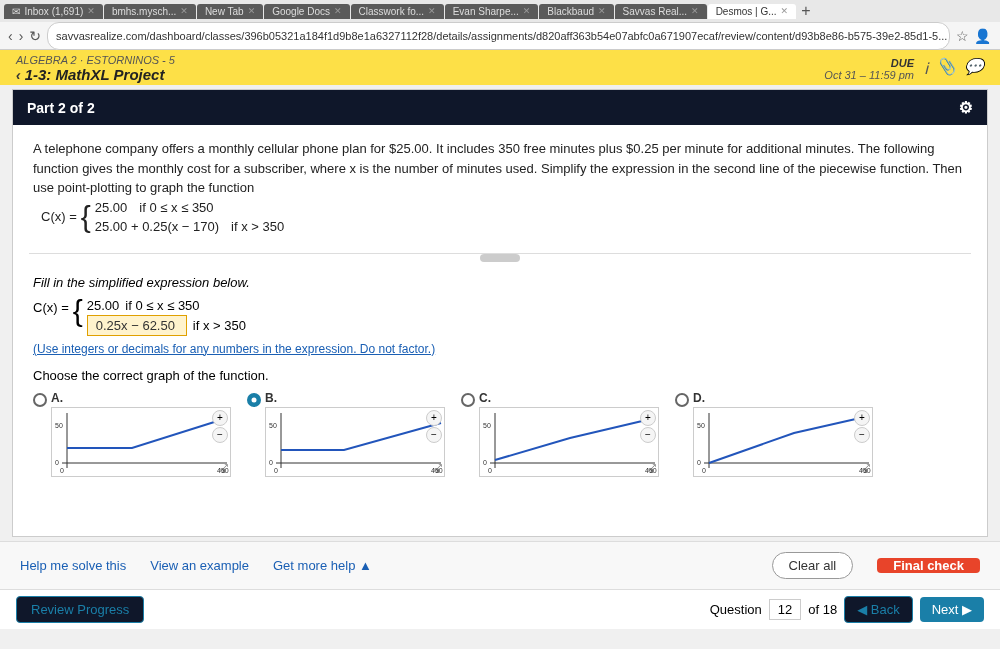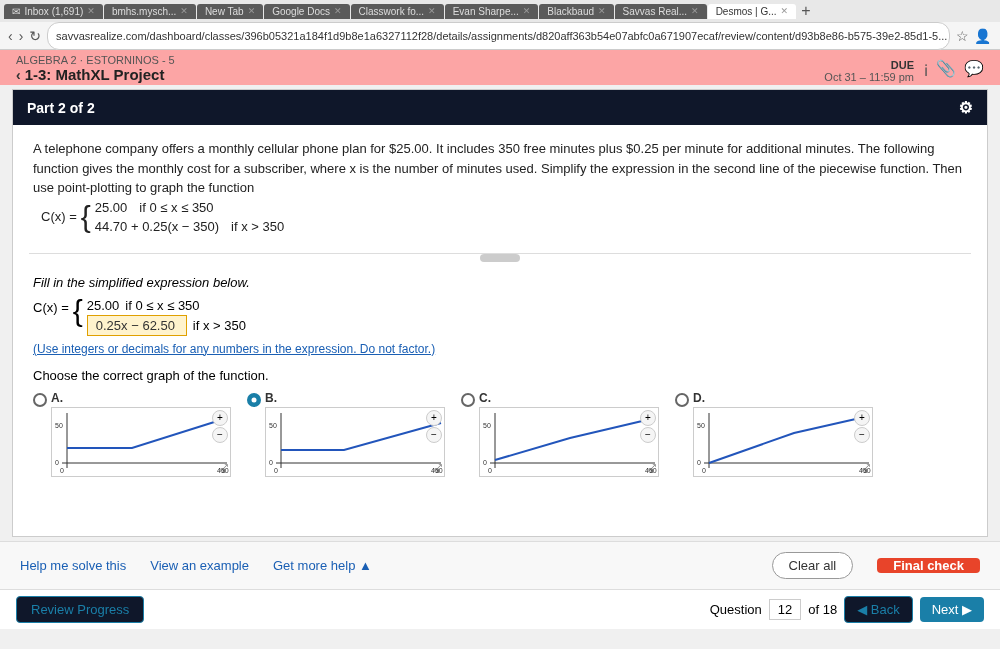--- a/index.html
+++ b/index.html
@@ -9,21 +9,21 @@
     .tab-close { font-size: 9px; color: #999; }
     .tabs-row { background: #e8e8e8; display: flex; align-items: center; height: 22px; gap: 1px; padding: 0 4px; overflow: hidden; }
     .nav-bar { background: #f5f5f5; height: 28px; display: flex; align-items: center; gap: 6px; padding: 0 8px; border-bottom: 1px solid #ccc; }
     .nav-btn { font-size: 14px; color: #555; cursor: pointer; background: none; border: none; }
     .url-bar { flex: 1; background: white; border: 1px solid #ccc; border-radius: 12px; height: 28px; font-size: 11px; padding: 0 8px; color: #333; display: flex; align-items: center; overflow: hidden; white-space: nowrap; }
 
     
     .page { background: #f0f0f0; height: 579px; display: flex; flex-direction: column; }
 
     
-    .page-header { background: #fca5a5; padding: 4px 16px 2px; display: flex; justify-content: space-between; align-items: flex-end; }
+    .page-header { background: #fde047; padding: 4px 16px 2px; display: flex; justify-content: space-between; align-items: center; font-style: italic; }
     .breadcrumb { font-size: 11px; color: #555; }
     .assignment-title { font-size: 15px; font-weight: bold; color: #222; display: flex; align-items: center; gap: 4px; }
     .back-arrow { font-size: 14px; color: #333; cursor: pointer; }
     .due-info { text-align: right; font-size: 11px; color: #555; }
     .due-label { font-weight: bold; font-size: 11px; color: #333; }
     .header-icons { display: flex; gap: 8px; color: #555; font-size: 16px; }
 
     
     .content-area { flex: 1; background: white; margin: 4px 12px; border: 1px solid #ccc; overflow-y: auto; display: flex; flex-direction: column; }
 
@@ -162,21 +162,21 @@
       <div class="question-text">A telephone company offers a monthly cellular phone plan for $25.00. It includes 350 free minutes plus $0.25 per minute for additional minutes. The following function gives the monthly cost for a subscriber, where x is the number of minutes used. Simplify the expression in the second line of the piecewise function. Then use point-plotting to graph the function</div>
       <div style="display:flex; align-items:center; gap:4px; margin-left:8px;">
         <span>C(x) =</span>
         <span style="font-size:30px; line-height:1; font-weight:100;">{</span>
         <div>
           <div class="piecewise-row">
             <span>25.00</span>
             <span>if 0 ≤ x ≤ 350</span>
           </div>
           <div class="piecewise-row">
-            <span>44.70 + 0.25(x − 350)</span>
+            <span>25.00 + 0.25(x − 170)</span>
             <span>if x &gt; 350</span>
           </div>
         </div>
       </div>
     </div>
 
     <div style="text-align:center; margin: 2px 0;">
       <hr style="border:none; border-top:1px solid #ddd; margin: 0 16px;">
       <div style="margin-top:-4px;">
         <span style="display:inline-block; width:40px; height:8px; background:#ccc; border-radius:4px;"></span>

